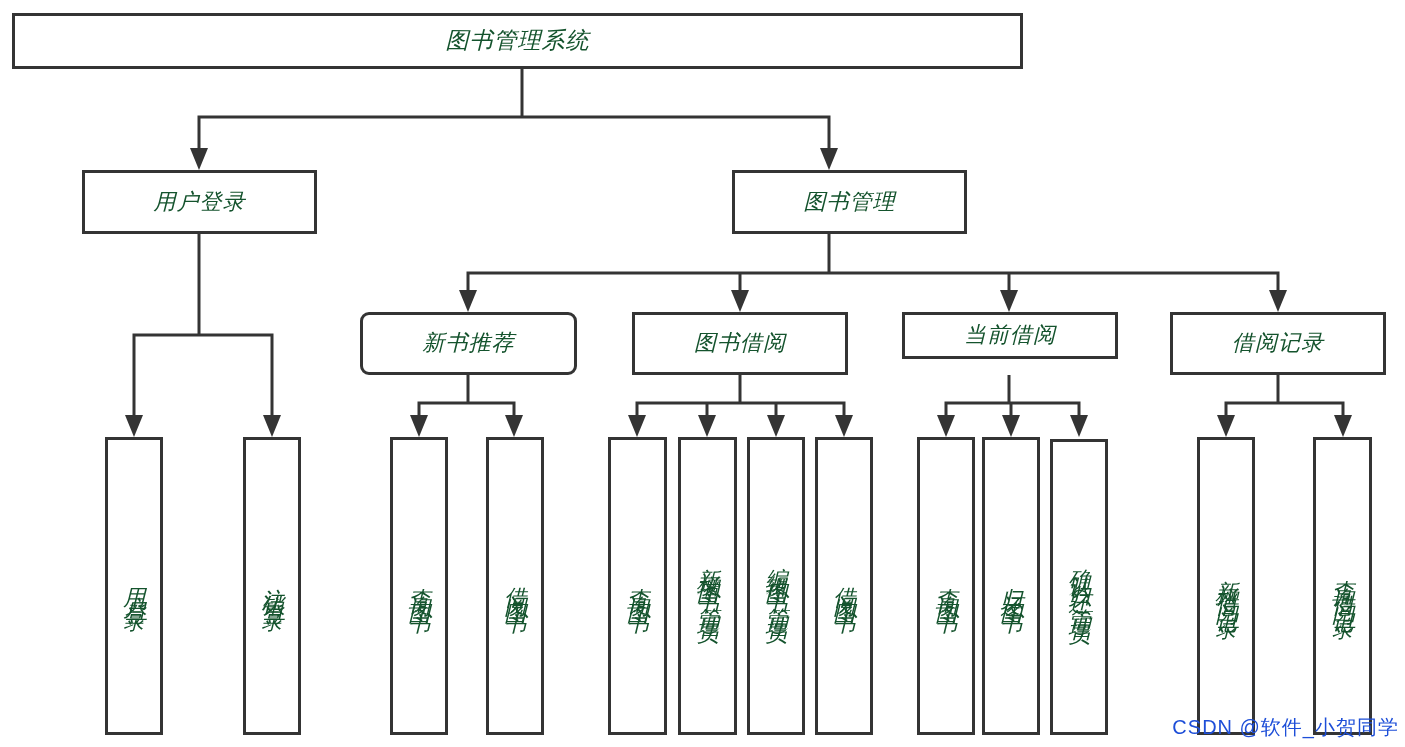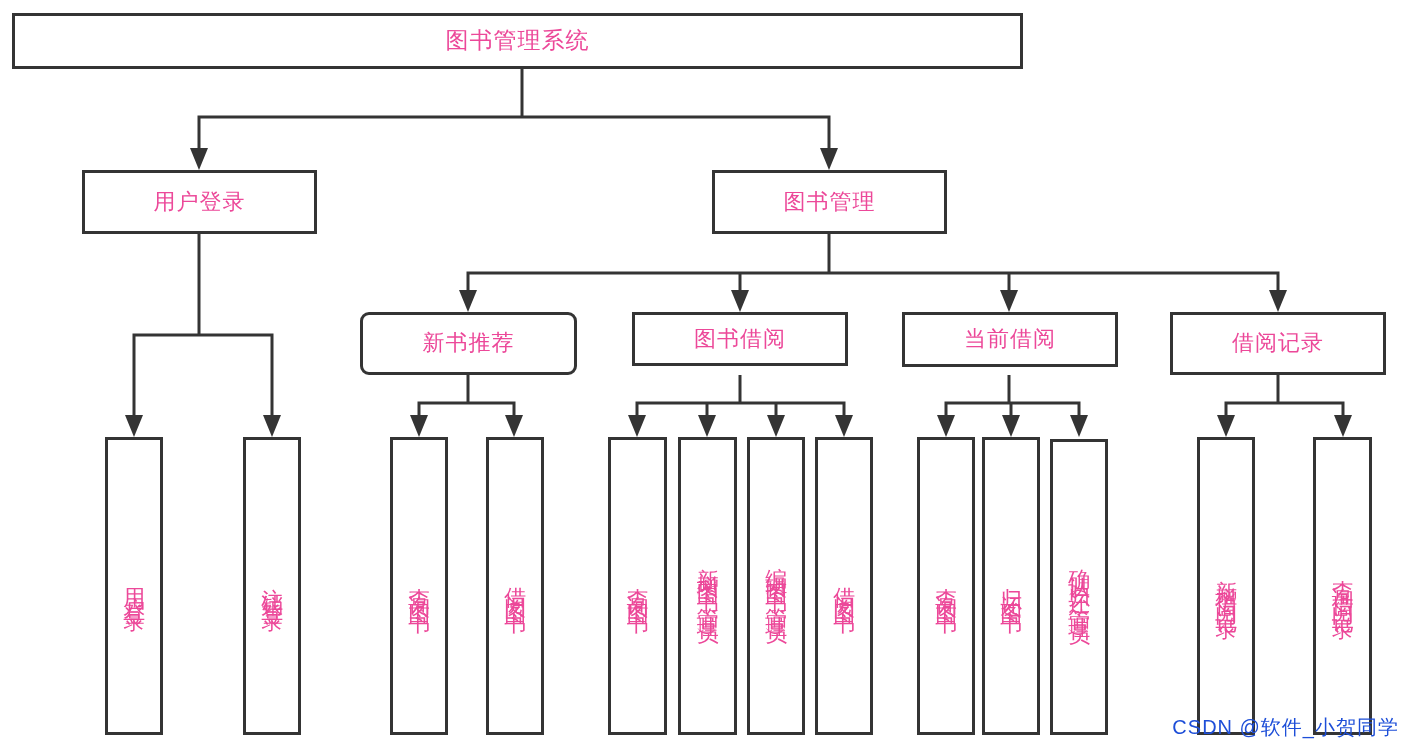--- a/index.html
+++ b/index.html
@@ -10,25 +10,26 @@
     font-family:"Liberation Sans","DejaVu Sans",sans-serif;
     overflow:hidden;
   }
   #connectors{position:absolute;left:0;top:0;width:1405px;height:747px;}
   .box{
     position:absolute;
     box-sizing:border-box;
     border:3px solid #343434;
     background:#ffffff;
     display:flex;align-items:center;justify-content:center;
-    color:#ec4899;
+    color:#14532d;
     font-size:22px;
     text-align:center;
     line-height:1.2;
     white-space:nowrap;
+    font-style:italic;
   }
   .hbox{letter-spacing:1px;}
   .root{font-size:23px;}
   .vbox{
     writing-mode:vertical-rl;
     text-orientation:mixed;
     letter-spacing:8px;
     font-size:22px;
     white-space:normal;
   }
@@ -93,25 +94,25 @@
       <polygon points="1002,415 1020,415 1011,437"></polygon>
       <polygon points="1070,415 1088,415 1079,437"></polygon>
       <polygon points="1217,415 1235,415 1226,437"></polygon>
       <polygon points="1334,415 1352,415 1343,437"></polygon>
     </g>
   </svg>
 
   <div class="box hbox root" style="left:12px;top:13px;width:1011px;height:56px;">图书管理系统</div>
 
   <div class="box hbox" style="left:82px;top:170px;width:235px;height:64px;">用户登录</div>
-  <div class="box hbox" style="left:712px;top:170px;width:235px;height:64px;">图书管理</div>
+  <div class="box hbox" style="left:732px;top:170px;width:235px;height:64px;">图书管理</div>
 
   <div class="box hbox" style="left:360px;top:312px;width:217px;height:63px;border-radius:9px;">新书推荐</div>
-  <div class="box hbox" style="left:632px;top:312px;width:216px;height:54px;">图书借阅</div>
-  <div class="box hbox" style="left:902px;top:312px;width:216px;height:55px;">当前借阅</div>
+  <div class="box hbox" style="left:632px;top:312px;width:216px;height:63px;">图书借阅</div>
+  <div class="box hbox" style="left:902px;top:312px;width:216px;height:47px;">当前借阅</div>
   <div class="box hbox" style="left:1170px;top:312px;width:216px;height:63px;">借阅记录</div>
 
   <div class="box vbox" style="left:105px;top:437px;width:58px;height:298px;">用户登录</div>
   <div class="box vbox" style="left:243px;top:437px;width:58px;height:298px;">注销登录</div>
 
   <div class="box vbox" style="left:390px;top:437px;width:58px;height:298px;">查询图书</div>
   <div class="box vbox" style="left:486px;top:437px;width:58px;height:298px;">借阅图书</div>
 
   <div class="box vbox" style="left:608px;top:437px;width:59px;height:298px;">查询图书</div>
   <div class="box vbox" style="left:678px;top:437px;width:59px;height:298px;">新增图书（管理员）</div>

